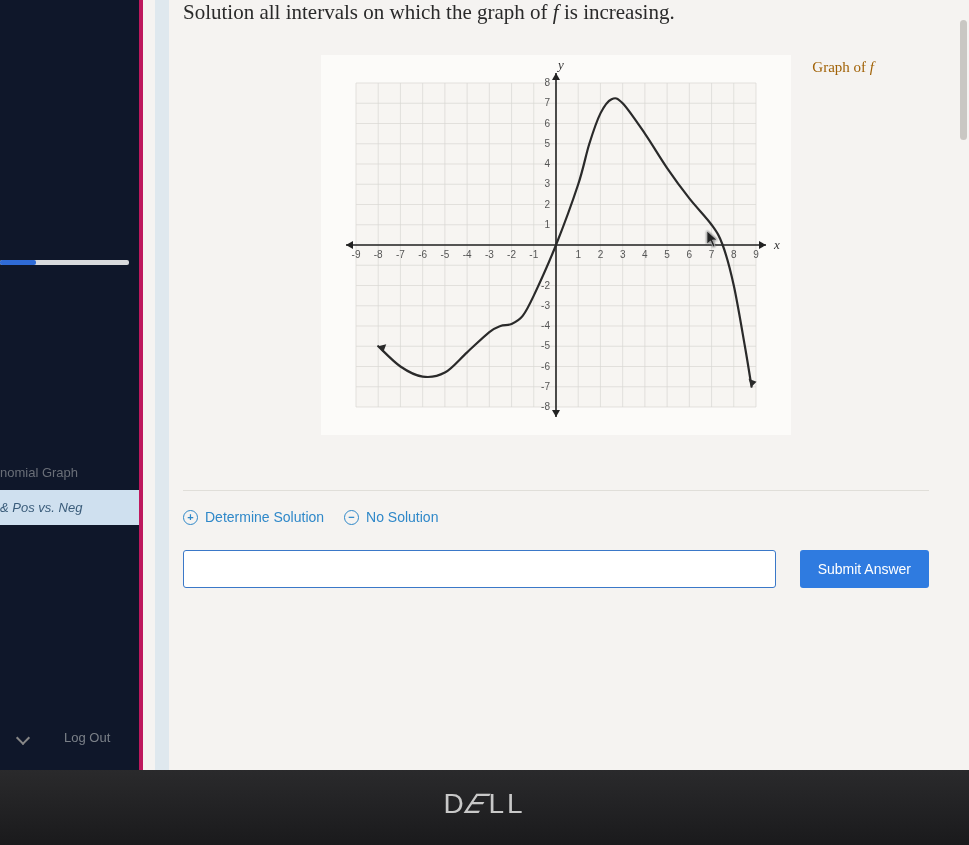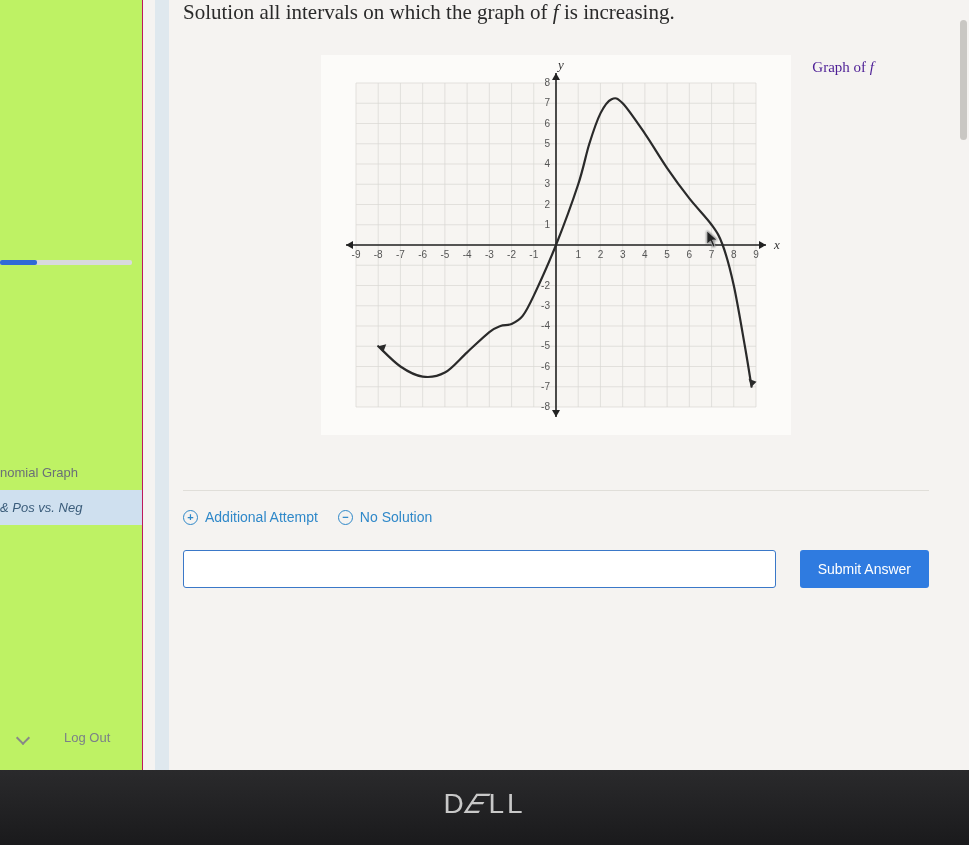--- a/index.html
+++ b/index.html
@@ -10,22 +10,22 @@
     overflow: hidden;
     position: relative;
   }
   .screen {
     position: absolute; top: 0; left: 0; width: 969px; height: 770px;
     background: #f5f3f1;
     display: flex;
   }
   .sidebar {
     width: 143px;
-    background: #bef264;
-    border-right: 1px solid #be185d;
+    background: #0f172a;
+    border-right: 4px solid #be185d;
     display: flex; flex-direction: column;
     padding-top: 260px;
     font-family: Arial, Helvetica, sans-serif;
     color: #6a6f78;
   }
   .progress-wrap { padding: 0 10px 60px 0; }
   .progress-bar {
     height: 5px; background: #d8dadd; position: relative; border-radius: 2px;
   }
   .progress-fill {
@@ -56,21 +56,21 @@
     font-size: 21px; color: #2a2a2a; margin: 0 0 30px 0;
     font-family: Georgia, serif;
   }
   .question .fi { font-style: italic; font-family: 'Times New Roman', serif; }
 
   .graph-area {
     display: flex; justify-content: center; position: relative; margin-bottom: 55px;
   }
   .graph-title {
     position: absolute; right: 55px; top: 4px; font-size: 15px;
-    font-family: Georgia, serif; color: #4c1d95;
+    font-family: Georgia, serif; color: #a16207;
   }
   .graph-title .fi { font-style: italic; }
 
   .answer-section {
     border-top: 1px solid #e0ded9; padding-top: 18px;
     font-family: Arial, Helvetica, sans-serif;
   }
   .answer-header {
     display: flex; align-items: baseline; gap: 14px; margin-bottom: 25px;
   }
@@ -240,21 +240,21 @@
           <path d="M 57.22222222222222 291.25 C 60.925925925925924 294.625, 72.03703703703704 306.4375, 79.44444444444444 311.5 C 86.85185185185185 316.5625, 94.25925925925925 320.6125, 101.66666666666666 321.625 C 109.07407407407406 322.6375, 116.48148148148148 321.625, 123.88888888888889 317.575 C 131.2962962962963 313.525, 138.7037037037037 304.075, 146.11111111111111 297.325 C 153.51851851851853 290.575, 162.77777777777777 281.46250000000003, 168.33333333333331 277.07500000000005 C 173.88888888888886 272.68750000000006, 175.7407407407407 272.35, 179.44444444444443 271 C 183.14814814814815 269.65, 186.85185185185185 270.6625, 190.55555555555557 268.975 C 194.2592592592593 267.2875, 197.962962962963 265.6, 201.66666666666669 260.875 C 205.37037037037038 256.15, 207.22222222222223 252.4375, 212.77777777777777 240.625 C 218.33333333333331 228.8125, 227.59259259259258 208.5625, 235 190 C 242.40740740740742 171.4375, 251.66666666666666 146.125, 257.22222222222223 129.25 C 262.77777777777777 112.375, 264.6296296296297 100.5625, 268.33333333333337 88.75 C 272.03703703703707 76.9375, 275.74074074074076 65.8, 279.44444444444446 58.375 C 283.14814814814815 50.95, 286.85185185185185 45.887499999999996, 290.55555555555554 44.199999999999996 C 294.25925925925924 42.512499999999996, 296.1111111111111 42.5125, 301.66666666666663 48.25 C 307.2222222222222 53.9875, 316.4814814814814 67.825, 323.88888888888886 78.625 C 331.2962962962963 89.425, 338.7037037037037 102.25, 346.11111111111114 113.05 C 353.5185185185186 123.85, 360.925925925926 133.97500000000002, 368.33333333333337 143.425 C 375.74074074074076 152.875, 385 161.9875, 390.55555555555554 169.75 C 396.1111111111111 177.5125, 397.96296296296293 179.875, 401.66666666666663 190 C 405.3703703703703 200.125, 409.0740740740741 213.625, 412.77777777777777 230.5 C 416.48148148148147 247.375, 420.92592592592587 274.375, 423.88888888888886 291.25 C 426.85185185185185 308.125, 429.44444444444446 325, 430.55555555555554 331.75" fill="none" stroke="#2a2a2a" stroke-width="2.2" stroke-linecap="round"></path>
           <path d="M 430.55555555555554 331.75 l -3 -8 l 8 3 z" fill="#2a2a2a"></path>
           <path d="M 57.22222222222222 291.25 l 8 -2 l -3 8 z" fill="#2a2a2a"></path>
         </svg>
     </div>
 
     <div class="answer-section">
       <div class="sol-buttons">
         <div class="sol-btn">
           <span class="circ-icon">+</span>
-          <span>Additional Attempt</span>
+          <span>Determine Solution</span>
         </div>
         <div class="sol-btn">
           <span class="circ-icon">−</span>
           <span>No Solution</span>
         </div>
       </div>
       <div class="answer-row">
         <input class="answer-input" type="text" value="" style="">
         <button class="submit-btn">Submit Answer</button>
       </div>

